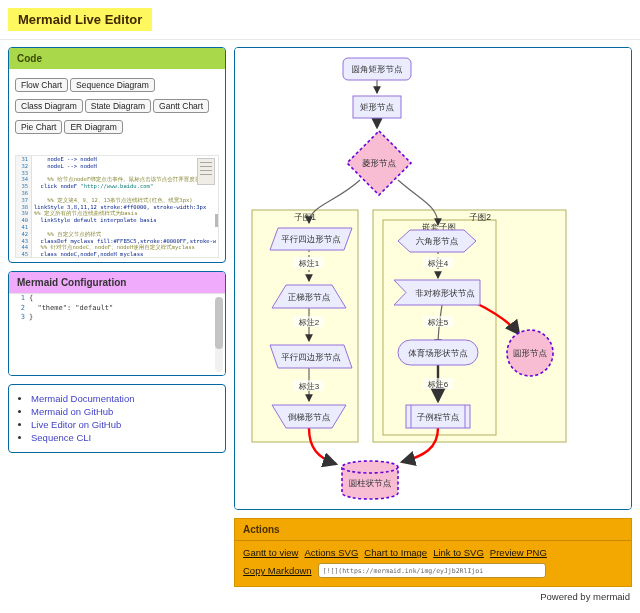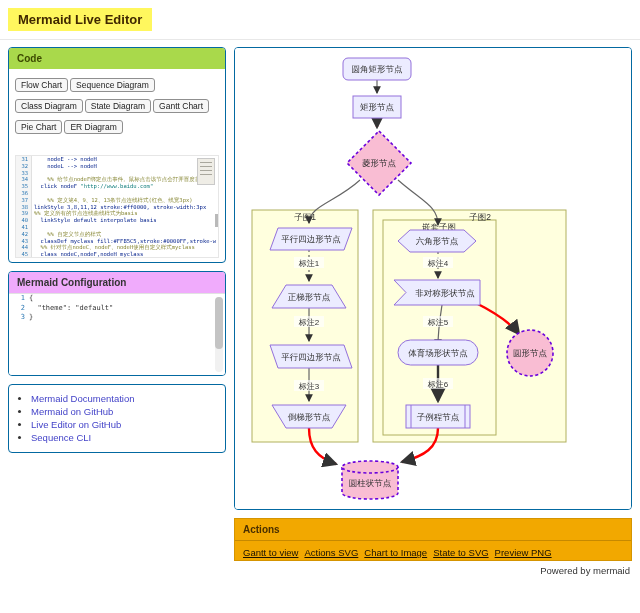--- a/index.html
+++ b/index.html
@@ -299,21 +299,25 @@
             <ellipse class="pnk" cx="122" cy="417" rx="28" ry="6"></ellipse>
             <text class="nodetext" x="122" y="436">圆柱状节点</text>
           </g>
         </svg>
       </div>
     </div>
 
     <div class="actions">
       <div class="actions-h">Actions</div>
       <div class="actions-links">
-        <a>Gantt to view</a><a>Actions SVG</a><a>Chart to Image</a><a>State to SVG</a><a>Preview PNG</a>
+        <a>Gantt to view</a><a>Actions SVG</a><a>Chart to Image</a><a>Link to SVG</a><a>Preview PNG</a>
+      </div>
+      <div class="actions-md">
+        <a>Copy Markdown</a>
+        <input type="text" value="[![](https://mermaid.ink/img/eyJjb2RlIjoi" style="">
       </div>
     </div>
 
     <div class="footer">
       <span>Powered by mermaid</span>
     </div>
   </div>
 </div>
 
 </body></html>

